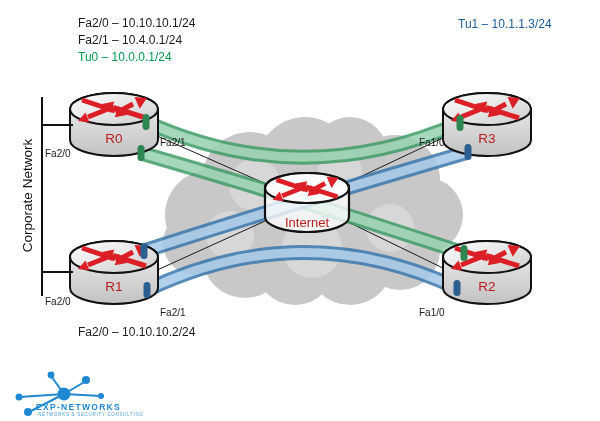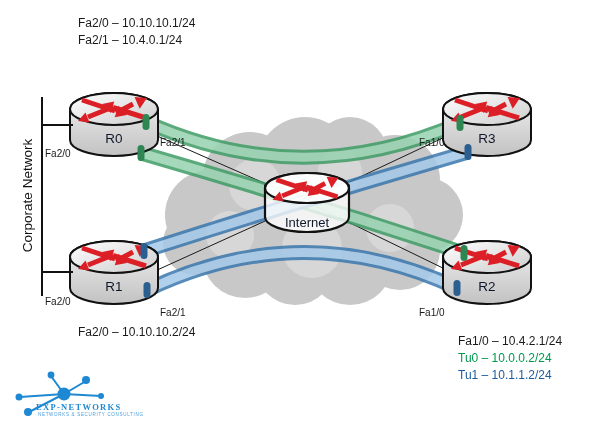--- a/index.html
+++ b/index.html
@@ -3,26 +3,26 @@
 <meta charset="utf-8">
 <style>
   html,body{margin:0;padding:0;background:#fff;}
   .stage{position:relative;width:600px;height:421px;background:#ffffff;
          font-family:"Liberation Sans",sans-serif;overflow:hidden;}
   .layer{position:absolute;left:0;top:0;}
   .anno{position:absolute;font-size:12px;line-height:17px;color:#1a1a1a;white-space:nowrap;}
   .anno .green{color:#009a4d;}
   .anno .blue{color:#1b5c9e;}
   .iflabel{position:absolute;font-size:10px;color:#1a1a1a;white-space:nowrap;margin-top:20px;}
-  .nodelabel{position:absolute;font-size:13.5px;color:#0f172a;text-align:center;width:60px;white-space:nowrap;}
+  .nodelabel{position:absolute;font-size:13.5px;color:#b91c1c;text-align:center;width:60px;white-space:nowrap;}
   .corp{position:absolute;left:-53px;top:188px;width:160px;text-align:center;
         font-size:13.5px;color:#111;transform:rotate(-90deg);}
   .bline{position:absolute;background:#111;}
   .brand{position:absolute;left:36px;top:402px;font-size:8.5px;font-weight:bold;
-         letter-spacing:1.3px;color:#1e88d2;white-space:nowrap;font-family:Liberation Serif, serif;}
+         letter-spacing:1.3px;color:#1e88d2;white-space:nowrap;}
   .tagline{position:absolute;left:38px;top:412px;font-size:4.5px;letter-spacing:0.7px;
            color:#4a9ddd;white-space:nowrap;}
 </style>
 </head>
 <body>
 
 <div class="stage">
 
   <svg class="layer" width="600" height="421" viewBox="0 0 600 421">
     <defs>
@@ -153,30 +153,27 @@
   </svg>
 
   <div class="bline" style="left:41px;top:97px;width:2px;height:199px;"></div>
   <div class="bline" style="left:43px;top:124px;width:30px;height:2px;"></div>
   <div class="bline" style="left:43px;top:271px;width:30px;height:2px;"></div>
   <div class="corp">Corporate Network</div>
 
   <div class="anno" style="left:78px;top:15px;">
     <div>Fa2/0 – 10.10.10.1/24</div>
     <div>Fa2/1 – 10.4.0.1/24</div>
+    <div class="green">Tu0 – 10.0.0.1/24</div>
   </div>
   <div class="anno" style="left:458px;top:16px;">
+    <div class="blue">Tu1 – 10.1.1.3/24</div>
   </div>
   <div class="anno" style="left:78px;top:324px;">
     <div>Fa2/0 – 10.10.10.2/24</div>
-  </div>
-  <div class="anno" style="left:458px;top:333px;">
-    <div>Fa1/0 – 10.4.2.1/24</div>
-    <div class="green">Tu0 – 10.0.0.2/24</div>
-    <div class="blue">Tu1 – 10.1.1.2/24</div>
   </div>
 
   <div class="iflabel" style="left:45px;top:128px;">Fa2/0</div>
   <div class="iflabel" style="left:45px;top:276px;">Fa2/0</div>
   <div class="iflabel" style="left:160px;top:117px;">Fa2/1</div>
   <div class="iflabel" style="left:419px;top:117px;">Fa1/0</div>
   <div class="iflabel" style="left:160px;top:287px;">Fa2/1</div>
   <div class="iflabel" style="left:419px;top:287px;">Fa1/0</div>
 
   <div class="nodelabel" style="left:84px;top:131px;">R0</div>

